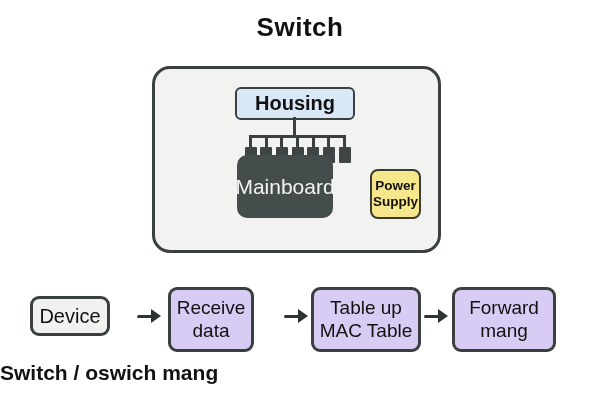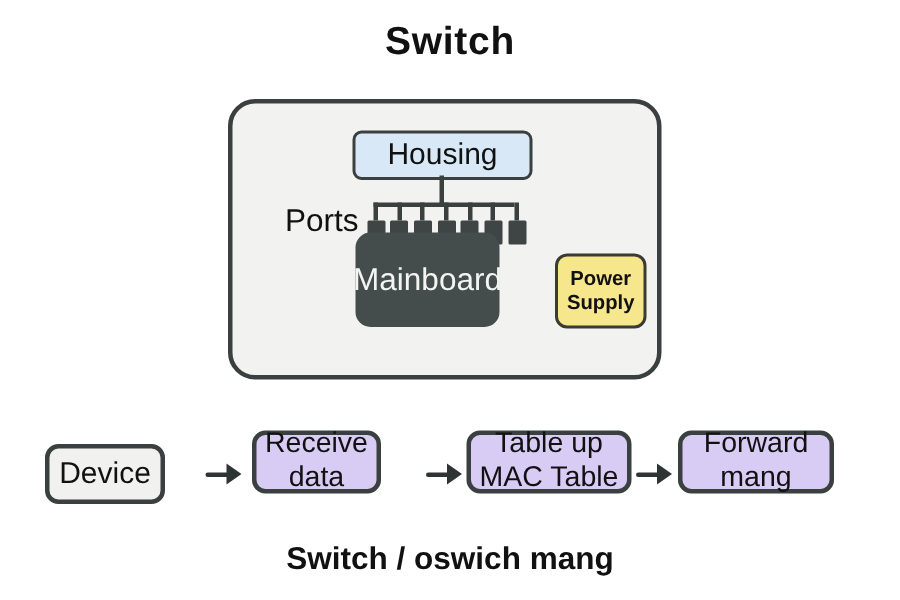--- a/index.html
+++ b/index.html
@@ -33,21 +33,21 @@
     border:3px solid var(--stroke);
     border-radius:18px;
   }
   .panel *{position:absolute;}
   .housing{
     left:80px; top:18px; width:120px; height:33px;
     background:var(--housing-fill);
     border:2.5px solid var(--stroke);
     border-radius:6px;
     display:flex; align-items:center; justify-content:center;
-    font-size:20px; font-weight:400;
+    font-size:20px; font-weight:700;
   }
   .drop-line{
     left:138px; top:48px; width:3px; height:21px;
     background:var(--stroke);
   }
   .ports-strip{
     left:88px; top:66px; width:106px; height:32px;
   }
   .ports-strip .bus{
     left:6px; top:0; width:94px; height:3px; background:var(--stroke);
@@ -64,21 +64,21 @@
   }
   .mainboard{
     left:82px; top:86px; width:96px; height:63px;
     background:var(--mainboard-fill);
     border-radius:10px;
     display:flex; align-items:center; justify-content:center;
     color:var(--mainboard-text);
     font-size:21px; font-weight:500;
   }
   .power-supply{
-    left:215px; top:100px; width:61px; height:50px;
+    left:215px; top:100px; width:51px; height:50px;
     background:var(--power-fill);
     border:2.5px solid #3b3b32;
     border-radius:8px;
     display:flex; align-items:center; justify-content:center;
     text-align:center; font-size:13.5px; font-weight:600; line-height:1.2;
     padding:2px;
   }
   .led-label{
     left:219px; top:158px; width:46px;
     text-align:center; font-size:20px; font-weight:500;
@@ -86,45 +86,44 @@
   
   .flow-box{
     position:absolute;
     border:3px solid var(--stroke);
     border-radius:9px;
     display:flex; align-items:center; justify-content:center;
     text-align:center; font-weight:500; line-height:1.2;
   }
   .device{ left:30px; top:296px; width:80px; height:40px;
     background:var(--device-fill); font-size:20px;}
-  .process{ background:var(--purple-fill); font-size:19px; top:287px; height:42px;}
+  .process{ background:var(--purple-fill); font-size:19px; top:287px; height:65px;}
   .receive{ left:168px; width:86px;}
   .lookup{ left:311px; width:110px;}
   .forward{ left:452px; width:104px;}
   .arrow{ position:absolute; width:24px; height:14px; top:309px;}
   .arrow .shaft{ position:absolute; left:0; top:5.5px; width:16px; height:3.5px;
     background:#2e3433; border-radius:2px;}
   .arrow .head{ position:absolute; right:0; top:0; width:0; height:0;
     border-left:10px solid #2e3433; border-top:7px solid transparent;
     border-bottom:7px solid transparent;}
   .arrow-1{left:137px;} .arrow-2{left:284px;} .arrow-3{left:424px;}
   .caption{
     position:absolute; left:0; top:361px; width:600px;
-    text-align:center; font-size:21px; font-weight:700;
+    text-align:left; font-size:21px; font-weight:700;
   }
 </style>
 </head>
 <body>
 
 <div class="title">Switch</div>
 
 <div class="panel">
   <div class="housing">Housing</div>
   <div class="drop-line"></div>
-  <div class="ports-label">Ports</div>
   <div class="ports-strip">
     <div class="bus"></div>
 
   <div class="stub" style="left: 6px;"></div>
       <div class="square" style="left: 1.5px;"></div>
       <div class="stub" style="left: 21.6667px;"></div>
       <div class="square" style="left: 17.1667px;"></div>
       <div class="stub" style="left: 37.3333px;"></div>
       <div class="square" style="left: 32.8333px;"></div>
       <div class="stub" style="left: 53px;"></div>

